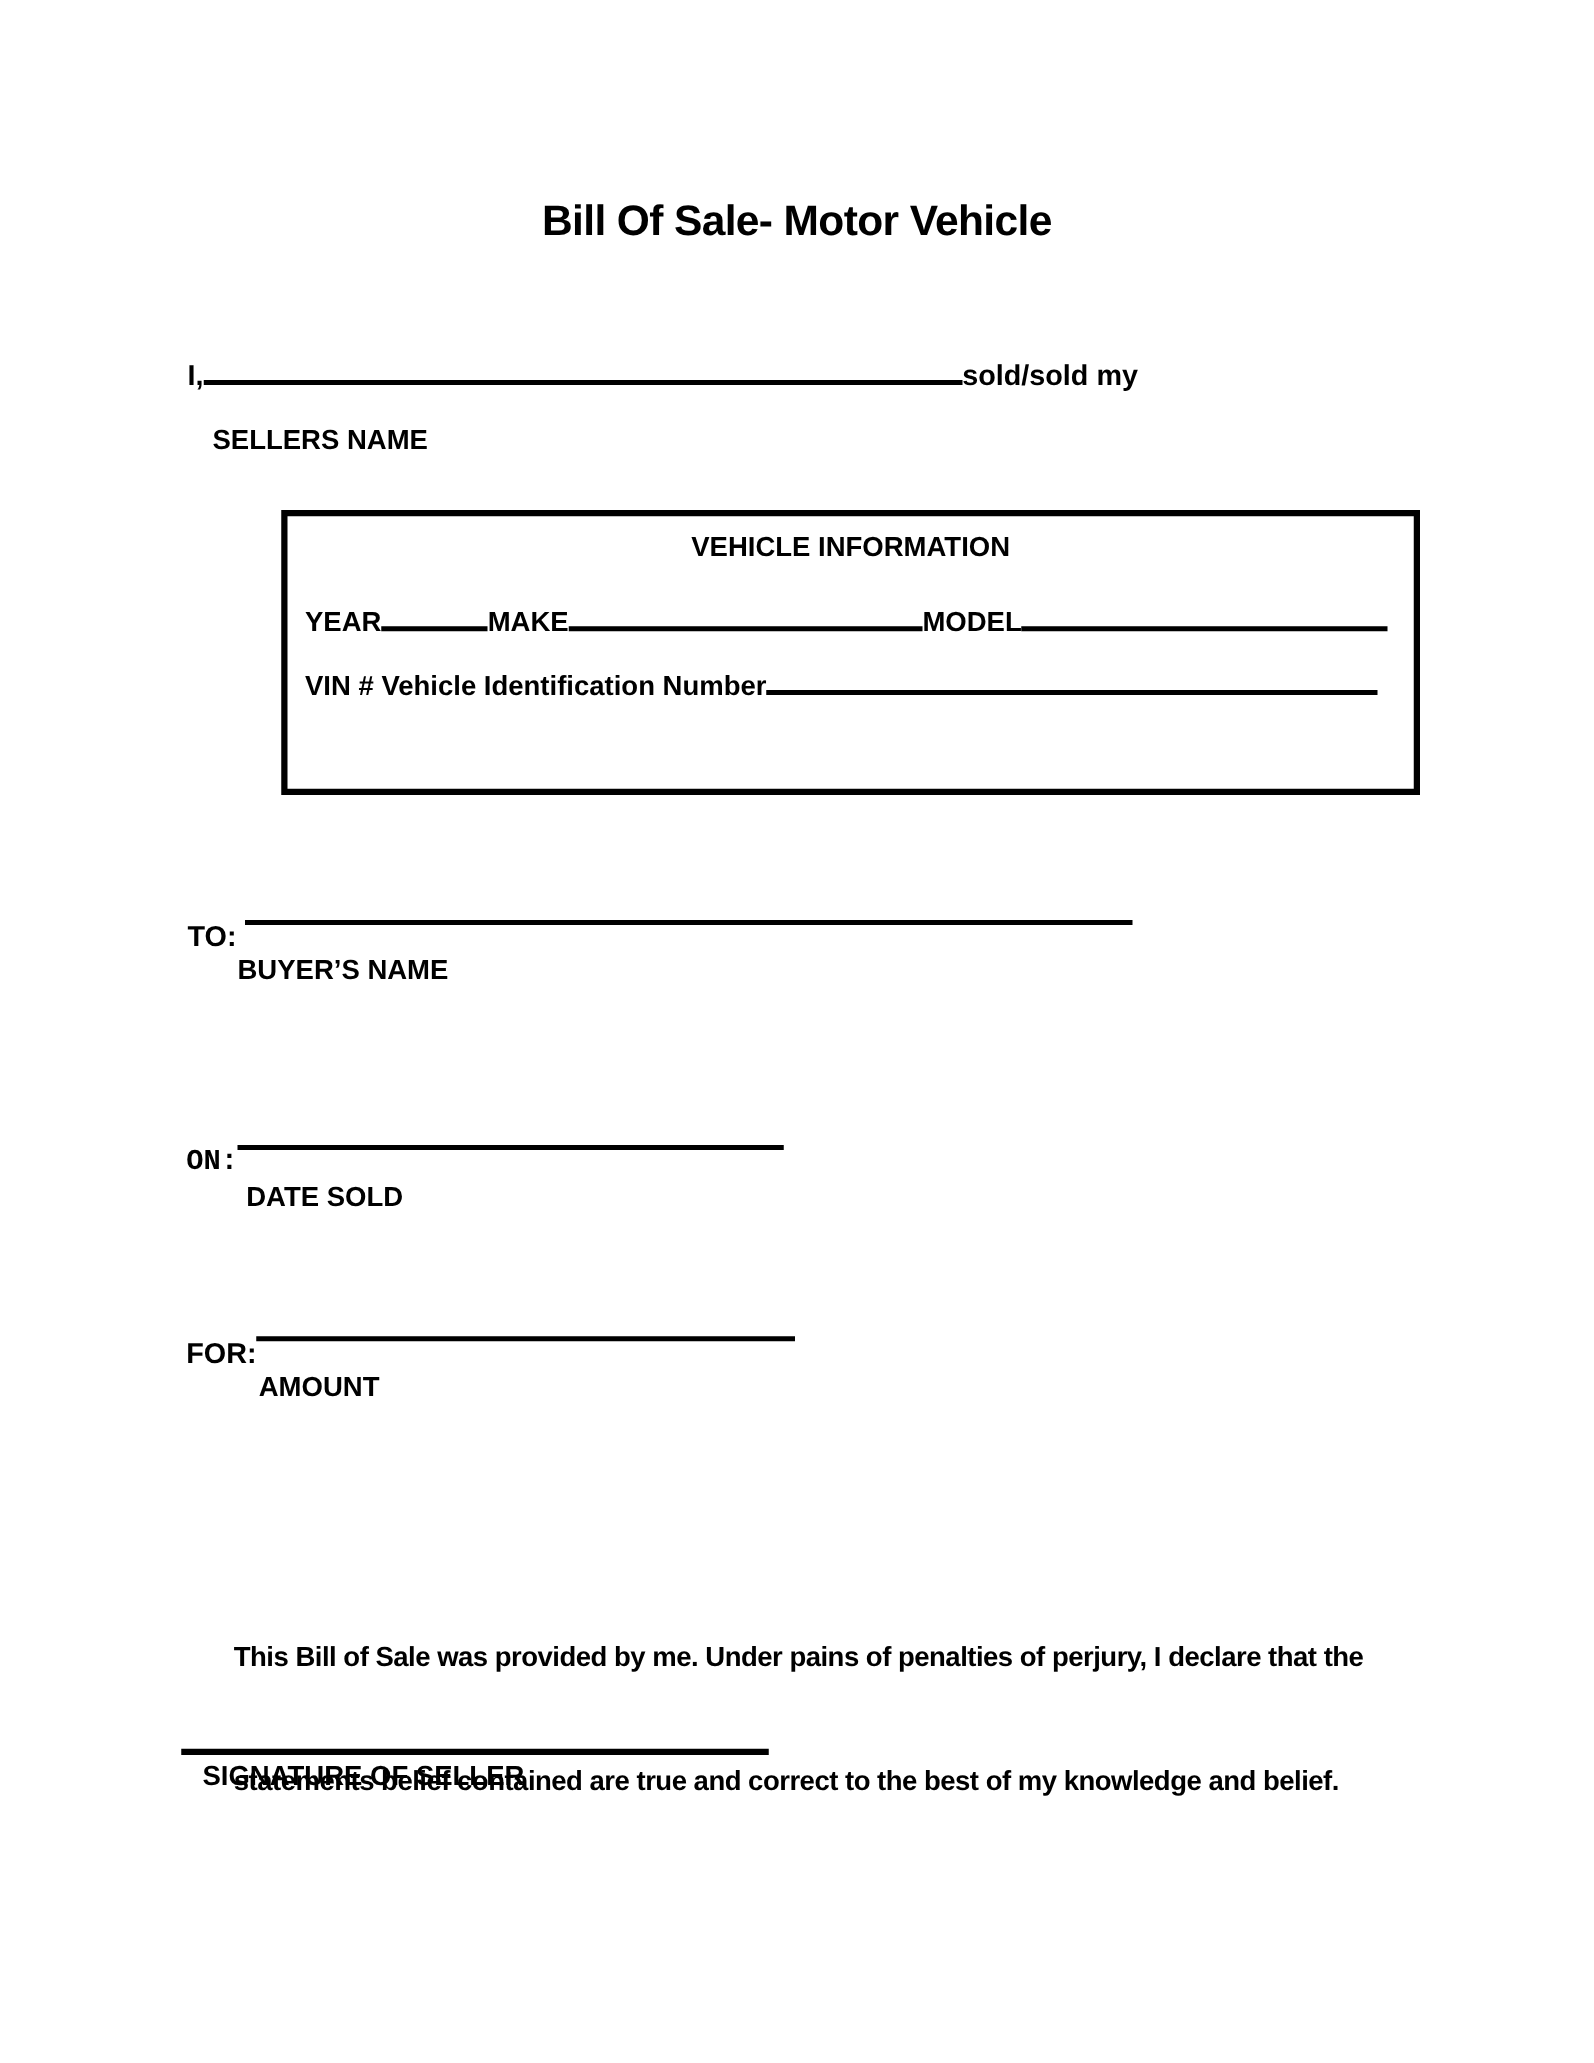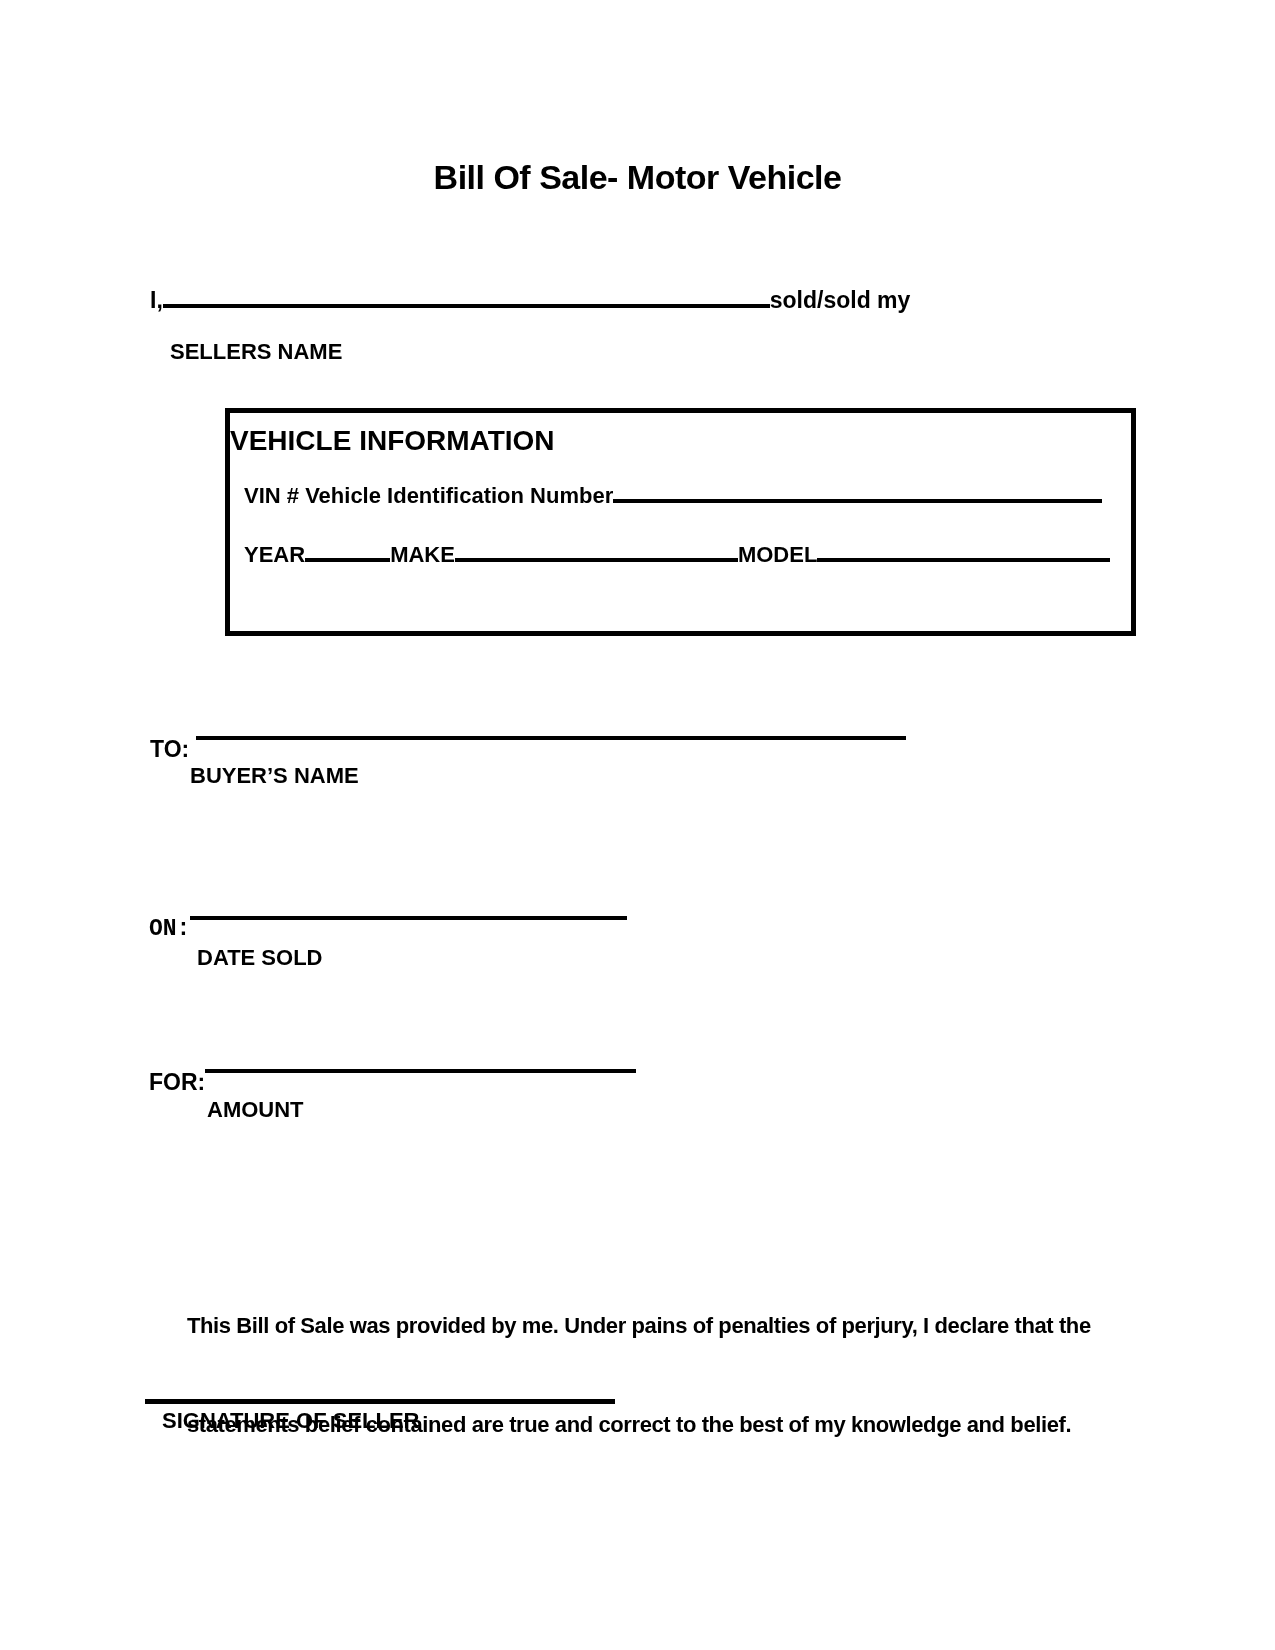--- a/index.html
+++ b/index.html
@@ -41,22 +41,22 @@
   .sellers-label{left:170px; top:339px;}
   
   .vbox{
     position:absolute;
     left:225px; top:408px;
     width:901px; height:218px;
     border:5px solid #000;
   }
   .vbox-header{
     margin-top:12px;
-    text-align:left;
-    font-size:28px;
+    text-align:center;
+    font-size:22px;
   }
   .vbox-row{
     display:flex;
     align-items:baseline;
     line-height:1.15;
     font-size:22px;
     white-space:pre;
   }
   .vbox-row1{margin:34px 21px 0 14px;}
   .vbox-row2{margin:26px 29px 0 14px;}
@@ -101,30 +101,30 @@
 
   <div class="row i-row">
     <span>I,</span>
     <div class="blank i-blank"></div>
     <span>sold/sold my</span>
   </div>
   <div class="sub-label sellers-label">SELLERS NAME</div>
 
   <div class="vbox">
     <div class="vbox-header">VEHICLE INFORMATION</div>
-    <div class="vbox-row vbox-row2">
-      <span>VIN # Vehicle Identification Number</span>
-      <div class="blank u-flex"></div>
-    </div>
     <div class="vbox-row vbox-row1">
       <span>YEAR</span>
       <div class="blank u1"></div>
       <span>MAKE</span>
       <div class="blank u2"></div>
       <span>MODEL</span>
+      <div class="blank u-flex"></div>
+    </div>
+    <div class="vbox-row vbox-row2">
+      <span>VIN # Vehicle Identification Number</span>
       <div class="blank u-flex"></div>
     </div>
   </div>
 
   <div class="row main-label to-row">
     <span>TO: </span>
     <div class="blank to-blank"></div>
   </div>
   <div class="sub-label buyers-label">BUYER’S NAME</div>
 

